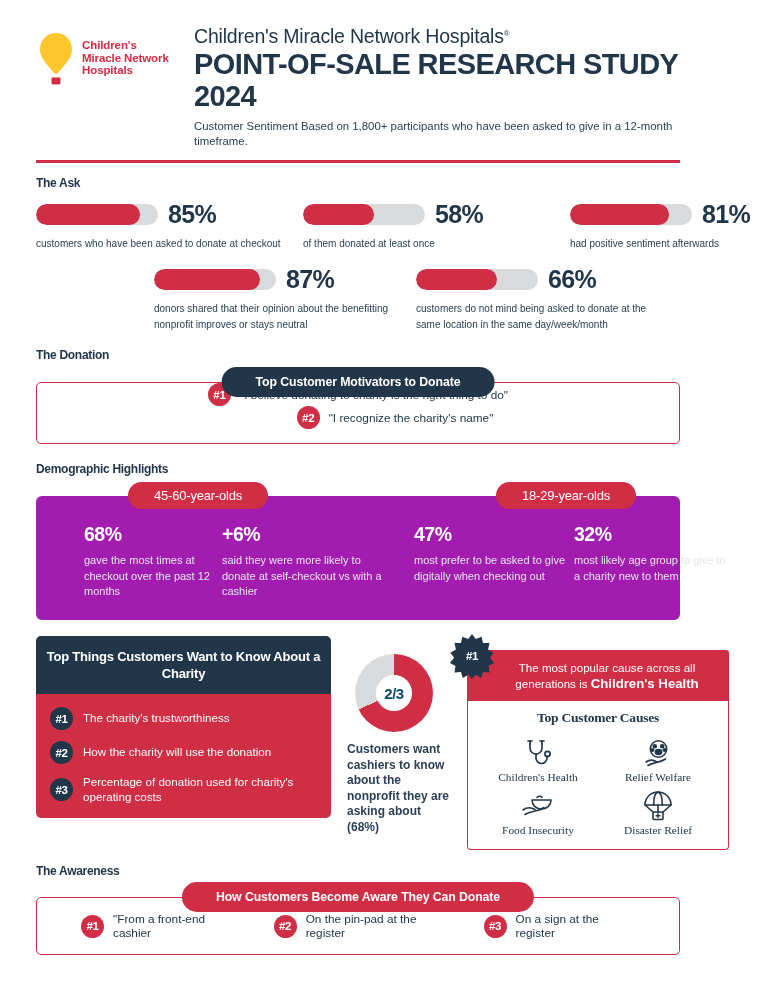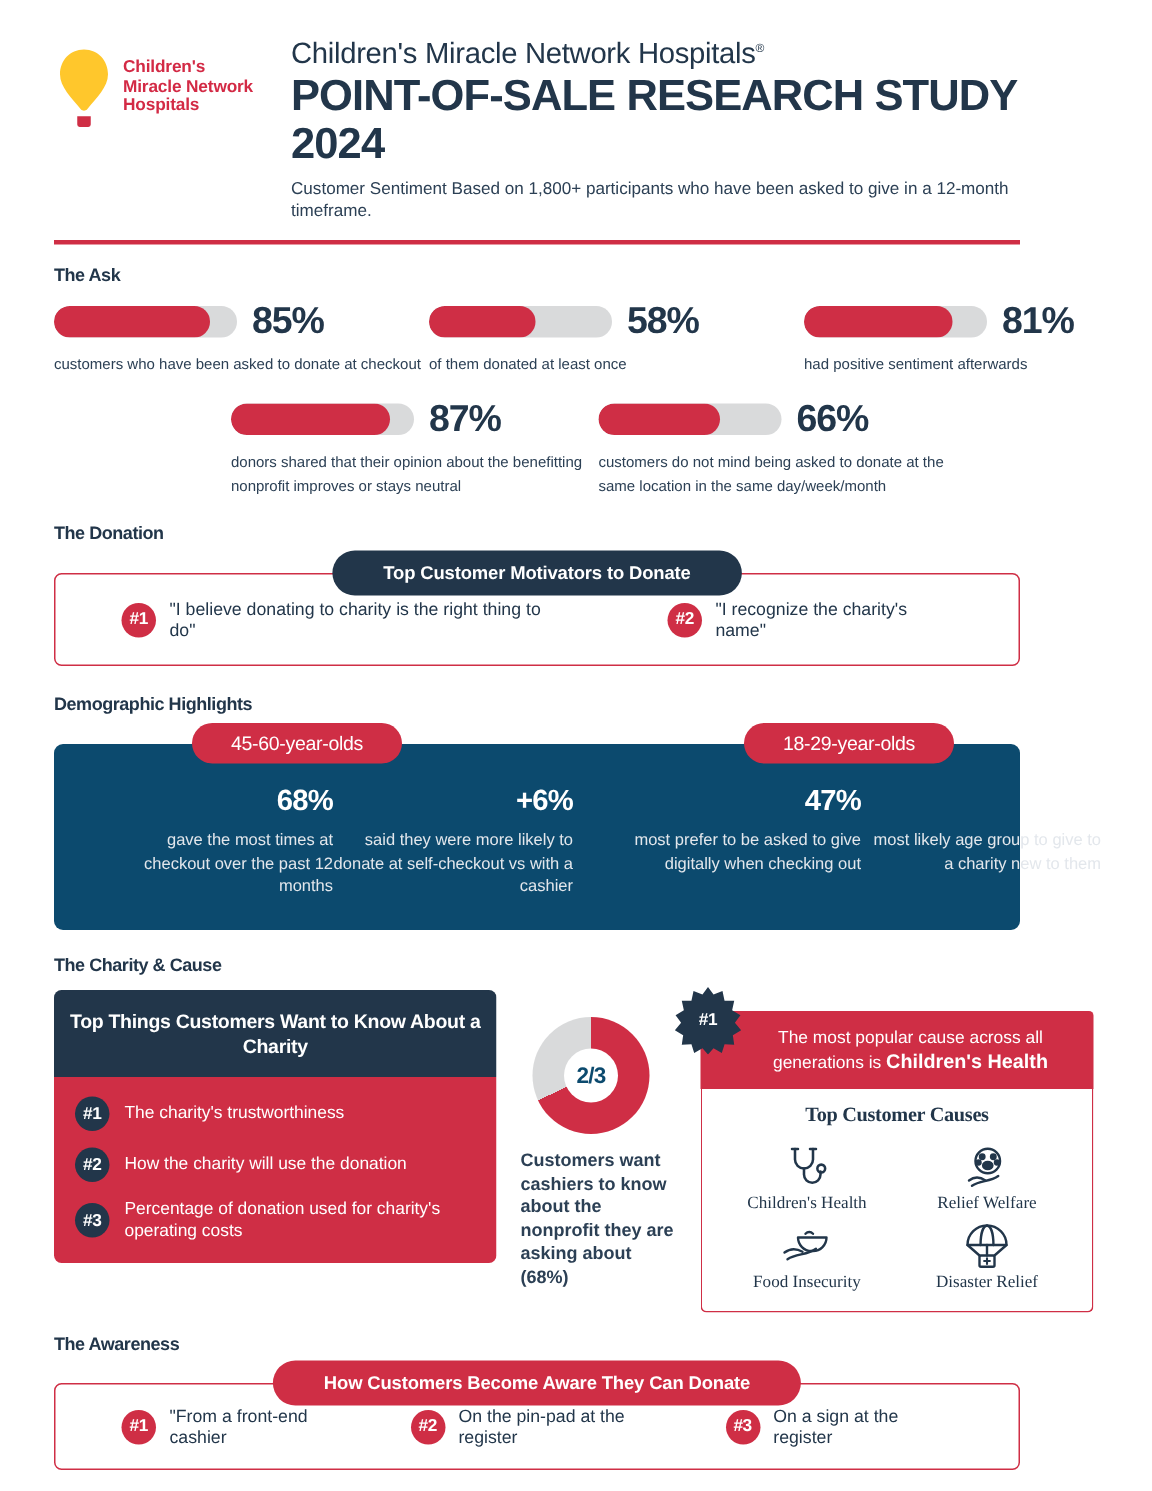--- a/index.html
+++ b/index.html
@@ -22,21 +22,21 @@
   .brand-line sup { font-size: 8px; vertical-align: super; }
   .main-title { font-size: 29px; font-weight: bold; letter-spacing: -0.6px; color: #22364a; line-height: 1.1; margin-top: 1px; }
   .subtitle { font-size: 11.4px; line-height: 15px; color: #2c4055; margin-top: 6px; }
   .rule { height: 3px; background: #cf2e45; margin: 11px 0 0 0; }
 
   
   .sec-title { font-size: 12px; font-weight: bold; color: #22364a; letter-spacing: -0.3px; }
 
   
   .ask { margin-top: 13px; }
-  .ask-row { display: flex; margin-top: 10px; }
+  .ask-row { display: flex; margin-top: 10px; gap: 17px; }
   .ask-row.row2 { margin-top: 14px; padding-left: 118px; }
   .stat { width: 250px; flex: none; }
   .stat.w2 { width: 245px; }
   .bar-line { display: flex; align-items: center; gap: 10px; }
   .track { width: 122px; height: 21px; border-radius: 11px; background: #d9dadb; overflow: hidden; }
   .fill { height: 100%; border-radius: 11px; background: #cf2e45; }
   .pct { font-size: 25px; font-weight: bold; color: #22364a; letter-spacing: -0.7px; }
   .stat-desc { font-size: 10px; line-height: 15.5px; color: #2c4055; margin-top: 7px; }
 
   
@@ -50,30 +50,30 @@
   .tab-red { background: #cf2e45; }
   .num-badge {
     width: 23px; height: 23px; flex: none; border-radius: 50%;
     background: #cf2e45; color: #fff; font-size: 11.5px; font-weight: bold;
     display: flex; align-items: center; justify-content: center; letter-spacing: -0.3px;
   }
   .num-badge.navy { background: #22364a; }
 
   
   .donation { margin-top: 16px; }
-  .donation .outline-card { margin-top: 20px; height: 62px; display: flex; align-items: center; padding: 0 44px; }
+  .donation .outline-card { margin-top: 20px; height: 62px; display: flex; align-items: center; padding: 0 44px; flex-direction: column; }
   .motiv { display: flex; align-items: center; gap: 9px; }
   .motiv-txt { font-size: 11.8px; color: #22364a; }
   .motiv.m2 { margin-left: 74px; }
 
   
   .demo { margin-top: 18px; }
   .demo-box {
-    position: relative; margin-top: 20px; background: #0c4a6e; border-radius: 6px;
-    height: 124px; display: flex; align-items: flex-start; padding: 27px 26px 0 26px; text-align: right;
+    position: relative; margin-top: 20px; background: #a21caf; border-radius: 6px;
+    height: 124px; display: flex; align-items: flex-start; padding: 27px 26px 0 26px;
   }
   .age-pill {
     position: absolute; top: -14px; background: #cf2e45; color: #fff;
     border-radius: 15px; font-size: 13px; padding: 6px 26px; letter-spacing: -0.2px;
   }
   .age-pill.left { left: 92px; }
   .age-pill.right { left: 460px; }
   .demo-cell { width: 160px; flex: none; }
   .demo-cell.pl { padding-left: 22px; }
   .demo-num { font-size: 19.5px; font-weight: bold; color: #fff; letter-spacing: -0.5px; }
@@ -248,21 +248,20 @@
         <div class="demo-txt">most prefer to be asked to give digitally when checking out</div>
       </div>
       <div class="demo-cell">
         <div class="demo-num">32%</div>
         <div class="demo-txt">most likely age group to give to a charity new to them</div>
       </div>
     </div>
   </div>
 
   <div class="charity">
-    <div class="sec-title">The Charity &amp; Cause</div>
     <div class="charity-grid">
 
       <div class="know-card">
         <div class="know-head">Top Things Customers Want to Know About a Charity</div>
         <div class="know-body">
           <div class="know-item">
             <div class="num-badge navy">#1</div>
             <div class="know-txt">The charity's trustworthiness</div>
           </div>
           <div class="know-item">

